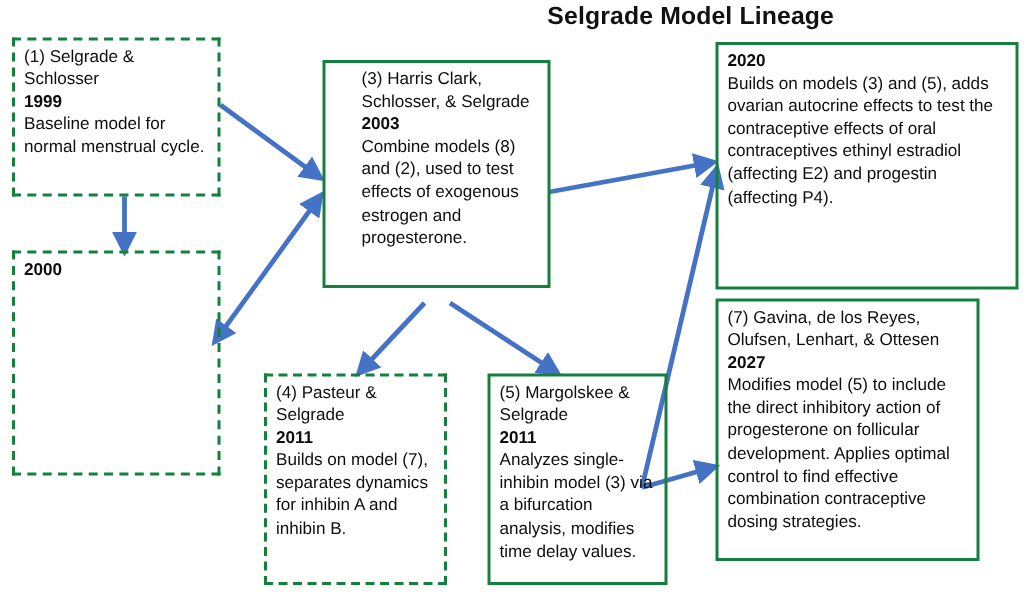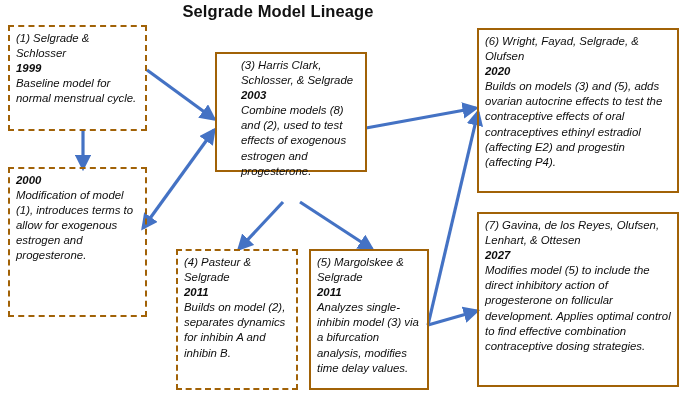--- a/index.html
+++ b/index.html
@@ -16,43 +16,42 @@
     width: 685px;
     height: 403px;
     background: #ffffff;
     overflow: hidden;
   }
   #title {
     position: absolute;
     left: 0;
     top: 2px;
     width: 556px;
-    text-align: center;
+    text-align: right;
     font-size: 16.5px;
     font-weight: bold;
     color: #111111;
     letter-spacing: 0.1px;
   }
   #arrow-layer {
     position: absolute;
     left: 0; top: 0;
     width: 685px; height: 403px;
     pointer-events: none;
   }
   .node {
     position: absolute;
     box-sizing: border-box;
     background: transparent;
     color: #0d0d0d;
     font-size: 11.4px;
     line-height: 15.1px;
     padding: 4px 5px 3px 6px;
-    border: 2px solid #a16207;
+    border: 2px solid #15803d;
     z-index: 2;
-    font-style: italic;
   }
   .node.dashed {
     border-style: dashed;
     border-width: 2.4px;
   }
   .node.solid {
     border-style: solid;
     border-width: 2px;
   }
   .node .year {
@@ -98,46 +97,44 @@
   </svg>
 
   <div class="node dashed" style="left:8px; top:25px; width:139px; height:106px;">
     <span class="authors">(1) Selgrade &amp; Schlosser</span>
     <span class="year">1999</span>
     <span class="desc">Baseline model for normal menstrual cycle.</span>
   </div>
 
   <div class="node dashed" style="left:8px; top:167px; width:139px; height:150px;">
     <span class="year">2000</span>
-    <span class="desc">Modification of model (1), introduces terms to allow for exogenous estrogen and progesterone.</span>
   </div>
 
-  <div class="node solid" style="left:215px; top:52px; width:152px; height:120px;padding-left:24px;">
+  <div class="node solid" style="left:215px; top:40px; width:152px; height:152px;padding-left:24px;">
     <span class="authors">(3) Harris Clark, Schlosser, &amp; Selgrade</span>
     <span class="year">2003</span>
     <span class="desc">Combine models (8) and (2), used to test effects of exogenous estrogen and progesterone.</span>
   </div>
 
   <div class="node dashed" style="left:176px; top:249px; width:122px; height:141px;">
     <span class="authors">(4) Pasteur &amp; Selgrade</span>
     <span class="year">2011</span>
-    <span class="desc">Builds on model (2), separates dynamics for inhibin A and inhibin B.</span>
+    <span class="desc">Builds on model (7), separates dynamics for inhibin A and inhibin B.</span>
   </div>
 
-  <div class="node solid" style="left:309px; top:249px; width:120px; height:141px;">
+  <div class="node solid" style="left:325px; top:249px; width:120px; height:141px;">
     <span class="authors">(5) Margolskee &amp; Selgrade</span>
     <span class="year">2011</span>
     <span class="desc">Analyzes single-inhibin model (3) via a bifurcation analysis, modifies time delay values.</span>
   </div>
 
   <div class="node solid" style="left:477px; top:28px; width:202px; height:165px;">
-    <span class="authors">(6) Wright, Fayad, Selgrade, &amp; Olufsen</span>
     <span class="year">2020</span>
     <span class="desc">Builds on models (3) and (5), adds ovarian autocrine effects to test the contraceptive effects of oral contraceptives ethinyl estradiol (affecting E2) and progestin (affecting P4).</span>
   </div>
 
-  <div class="node solid" style="left:477px; top:212px; width:202px; height:175px;">
+  <div class="node solid" style="left:477px; top:199px; width:176px; height:175px;">
     <span class="authors">(7) Gavina, de los Reyes, Olufsen, Lenhart, &amp; Ottesen</span>
     <span class="year">2027</span>
     <span class="desc">Modifies model (5) to include the direct inhibitory action of progesterone on follicular development. Applies optimal control to find effective combination contraceptive dosing strategies.</span>
   </div>
 
 </div>
 
 </body></html>

